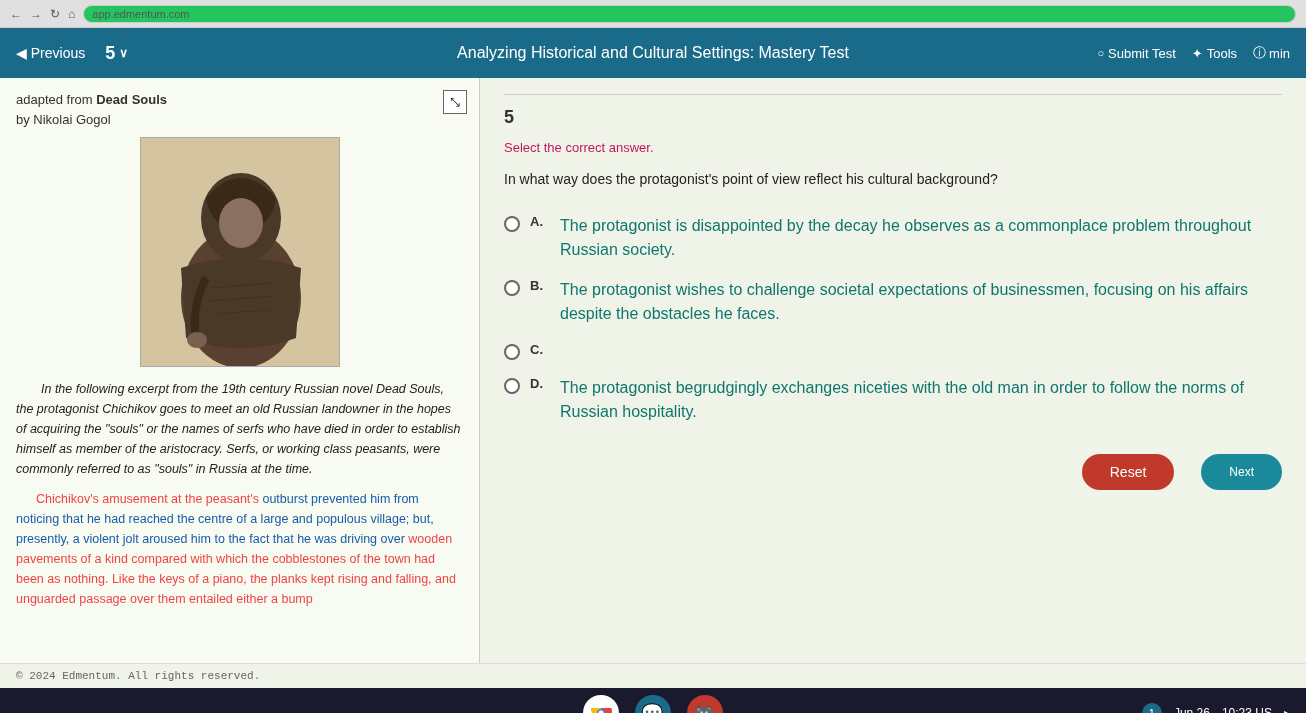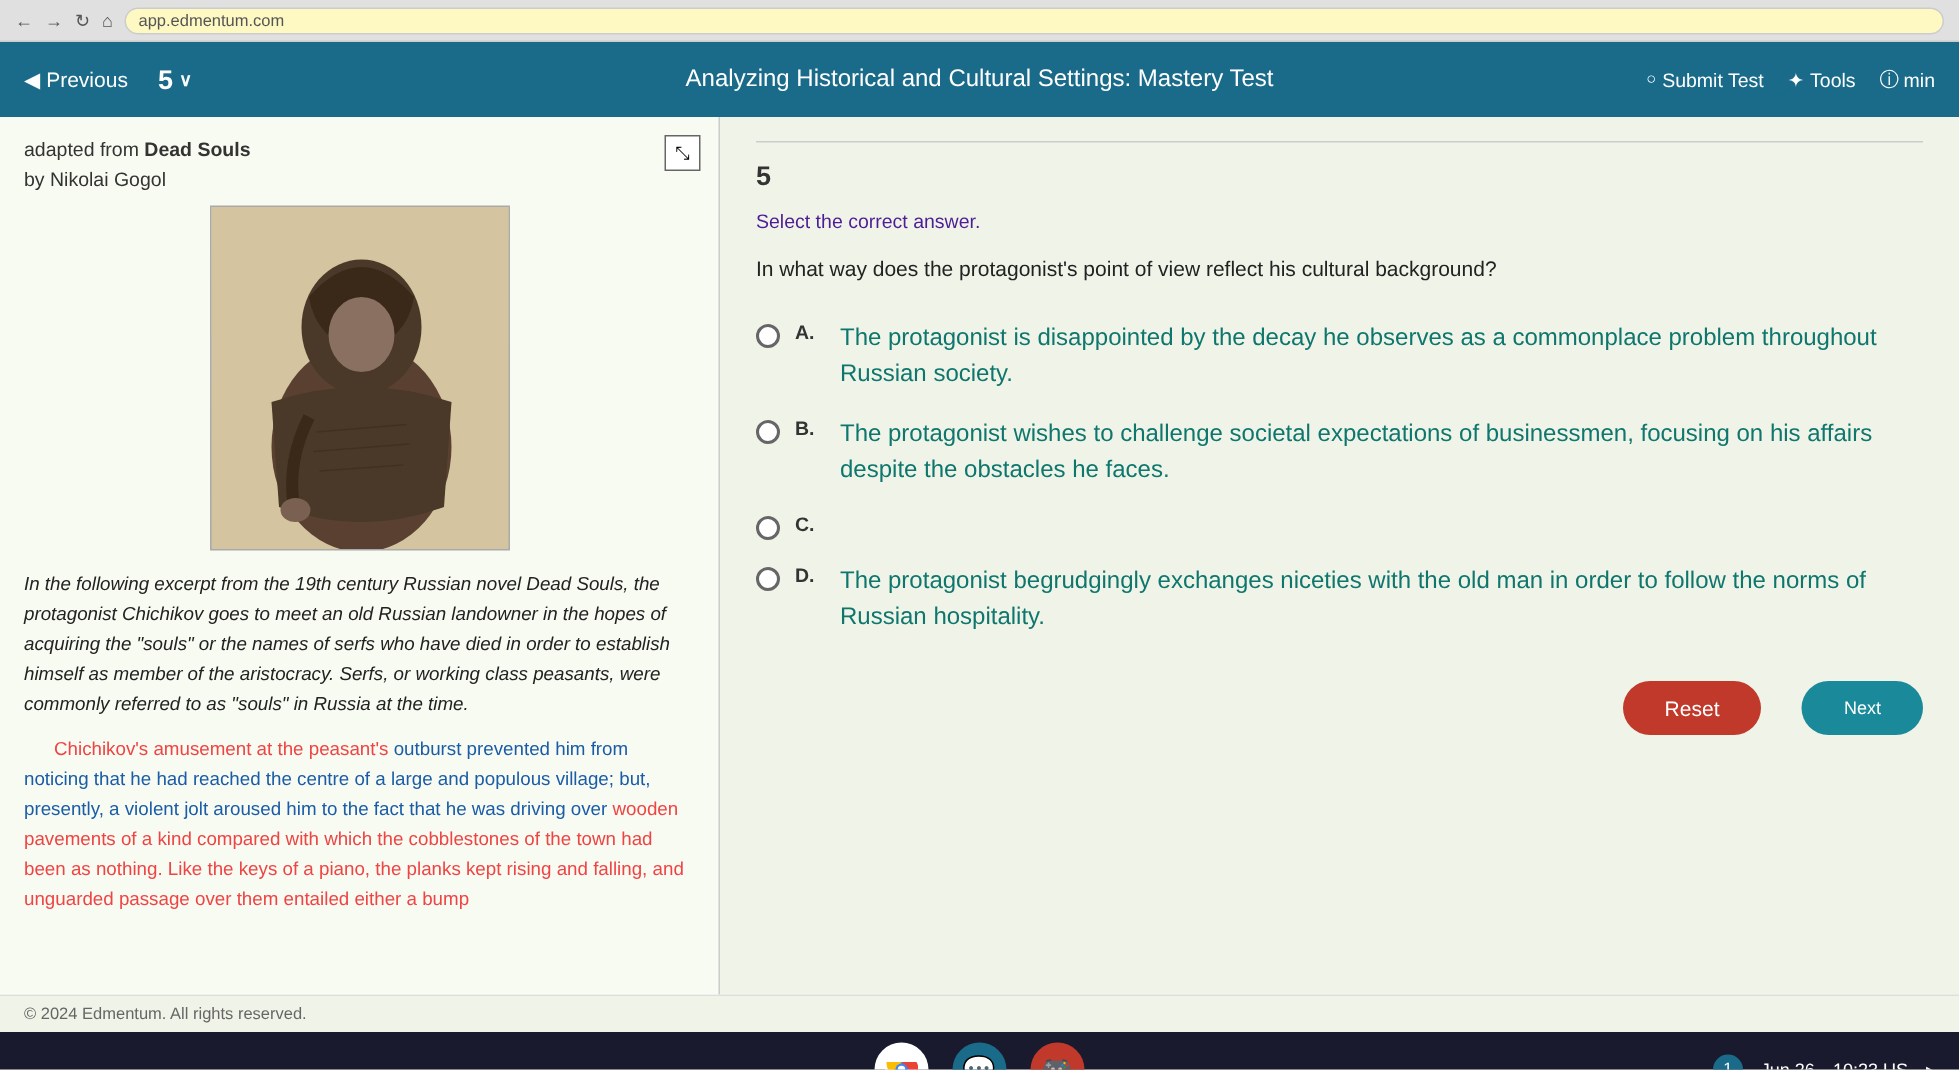--- a/index.html
+++ b/index.html
@@ -23,21 +23,21 @@
       border-bottom: 1px solid #ccc;
     }
     .browser-controls {
       display: flex;
       gap: 6px;
       align-items: center;
     }
     .address-bar {
       flex: 1;
       height: 18px;
-      background: #fef9c3;
+      background: #22c55e;
       border-radius: 9px;
       display: flex;
       align-items: center;
       padding: 0 8px;
       font-size: 11px;
       color: #555;
       border: 1px solid #ccc;
     }
 
     
@@ -157,20 +157,21 @@
     .passage-text {
       font-size: 12.5px;
       line-height: 1.6;
       color: #222;
     }
     .passage-text p {
       margin-bottom: 10px;
     }
     .passage-text em {
       font-style: italic;
+      margin-left: 25px;
     }
     .highlight-orange {
       color: #ef4444;
     }
     .highlight-blue {
       color: #1a5ca8;
     }
 
     
     .right-panel {
@@ -180,21 +181,21 @@
       overflow-y: auto;
     }
     .question-number-badge {
       font-size: 18px;
       font-weight: bold;
       color: #333;
       margin-bottom: 12px;
     }
     .instruction-text {
       font-size: 13px;
-      color: #4c1d95;
+      color: #be185d;
       margin-bottom: 14px;
     }
     .question-text {
       font-size: 14px;
       color: #222;
       margin-bottom: 24px;
       line-height: 1.5;
     }
     .options-list {
       list-style: none;
@@ -257,20 +258,21 @@
     
     .footer {
       height: 25px;
       background: #f0f4e8;
       display: flex;
       align-items: center;
       padding: 0 16px;
       font-size: 11px;
       color: #666;
       border-top: 1px solid #ddd;
+      font-family: Liberation Mono, monospace;
     }
 
     
     .taskbar {
       height: 50px;
       background: #1a1a2e;
       display: flex;
       align-items: center;
       padding: 0 16px;
       position: relative;

